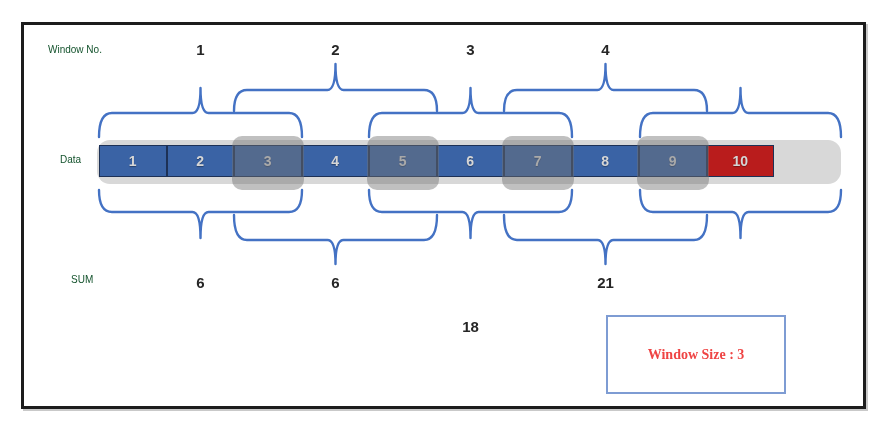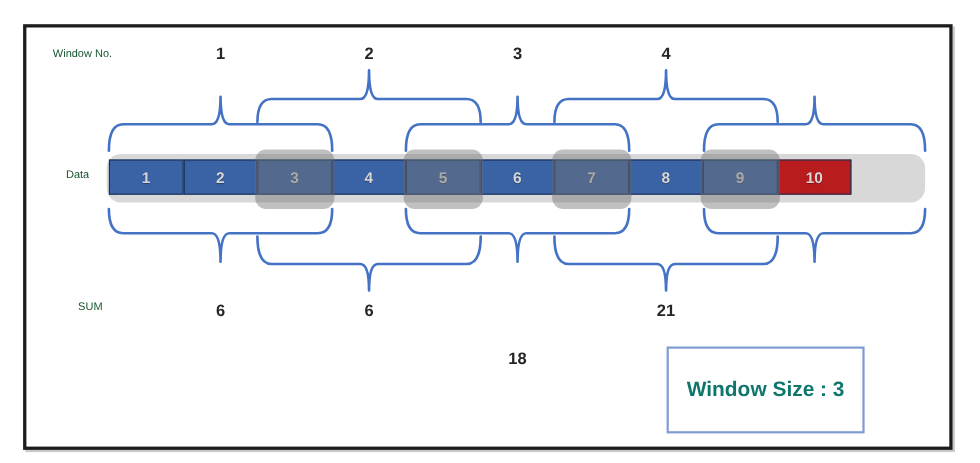--- a/index.html
+++ b/index.html
@@ -20,21 +20,21 @@
   .cell{position:absolute;top:145px;height:32px;box-sizing:border-box;
         border:1.5px solid #1d3156;display:flex;align-items:center;justify-content:center;
         font-size:14px;font-weight:700;color:#d6d6d6;text-shadow:0 1px 1px rgba(0,0,0,0.35);}
   .overlay{position:absolute;top:136px;height:54px;border-radius:10px;}
   .braces{position:absolute;left:0;top:0;width:891px;height:421px;pointer-events:none;}
   .info-box{
     position:absolute;left:606px;top:315px;width:180px;height:79px;box-sizing:border-box;
     border:2px solid #7e9cd3;background:#ffffff;
     display:flex;flex-direction:column;align-items:center;justify-content:center;gap:2px;
   }
-  .info-line{font-size:19px;font-weight:700;line-height:21px;color:#0f766e;}
+  .info-line{font-size:14px;font-weight:700;line-height:21px;color:#ef4444;font-family:Liberation Serif, serif;}
   .hl{padding:0 5px;}
 </style>
 </head>
 <body>
 
 <div class="stage">
   <div class="frame"></div>
 
   <span class="lbl" style="left:48px;top:41px;">Window No.</span>
   <span class="lbl" style="left:28px;top:151px;margin-left:32px;">Data</span>

